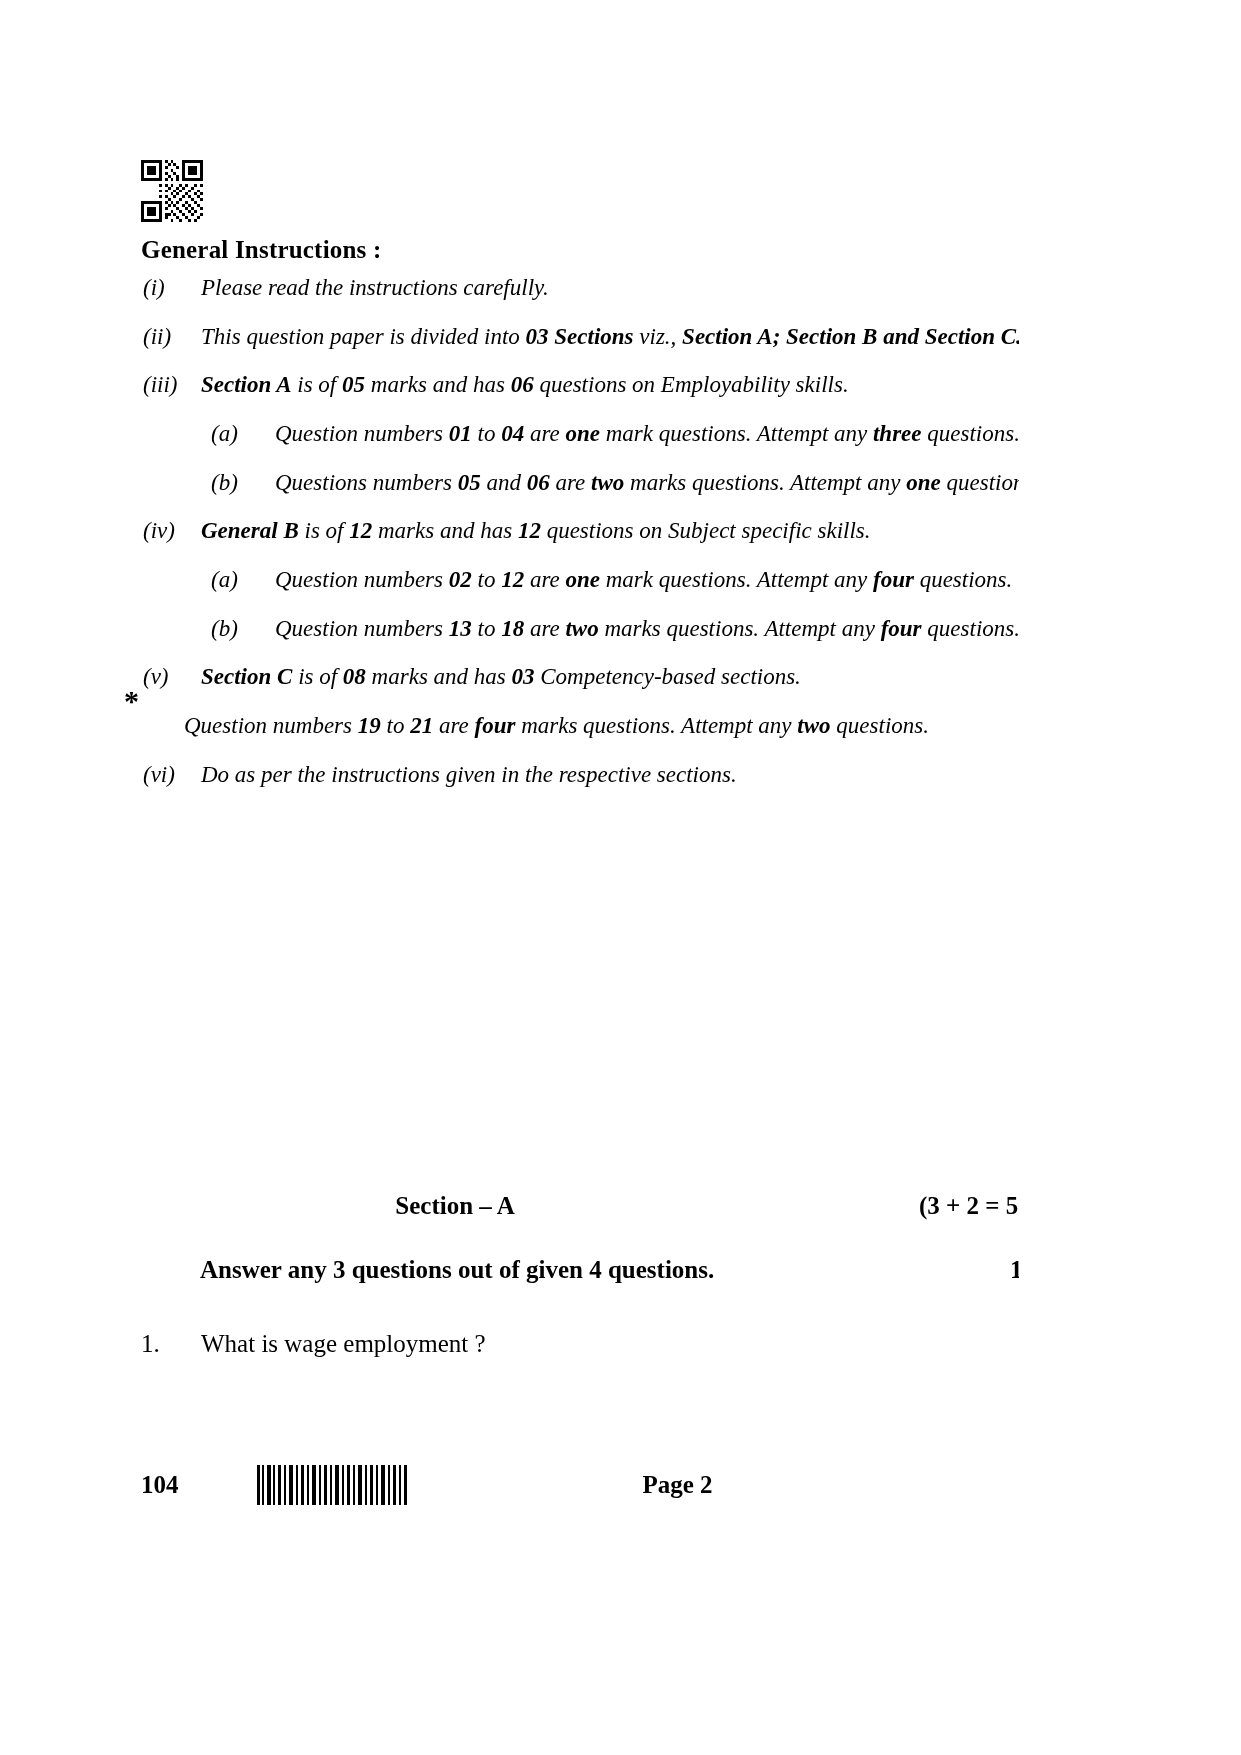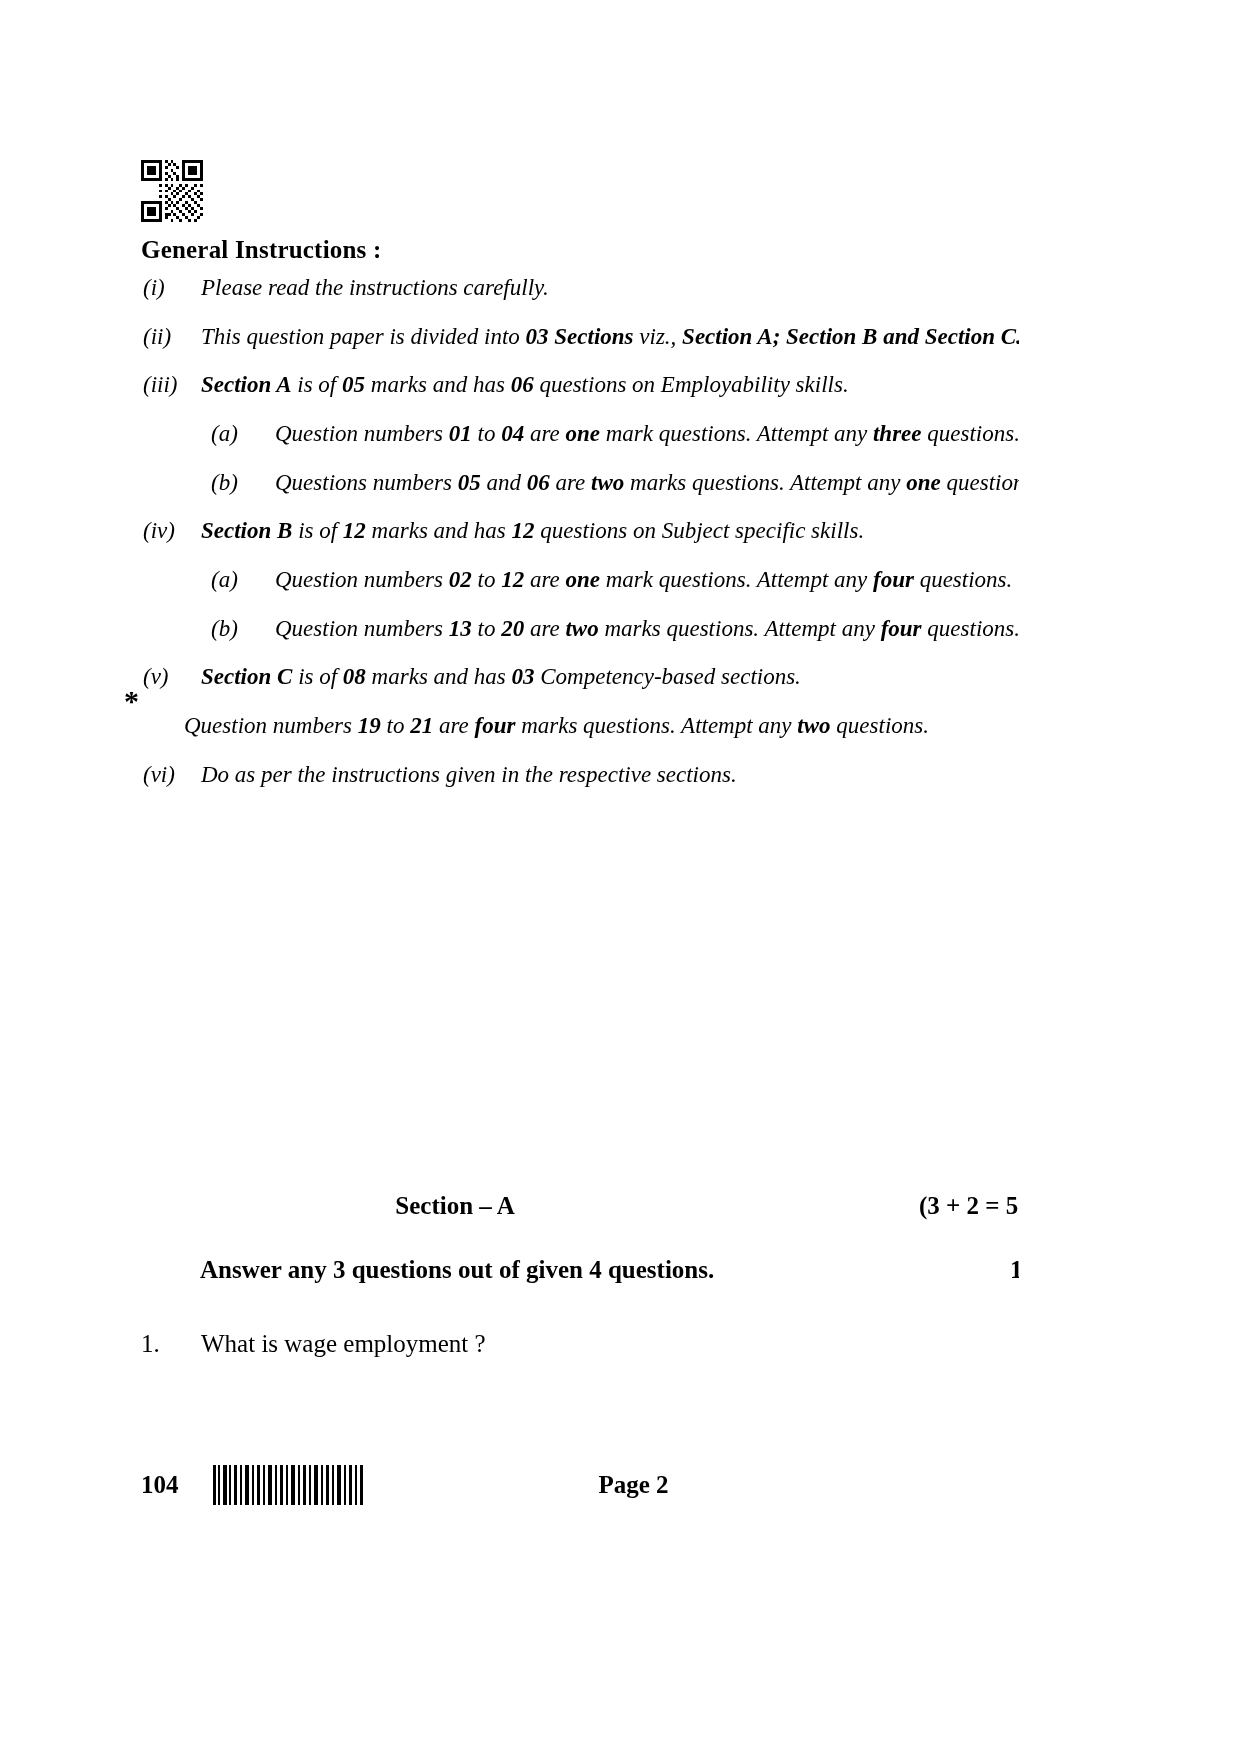--- a/index.html
+++ b/index.html
@@ -171,20 +171,21 @@
   }
 
   
   .footer {
     position: absolute;
     left: 141px;
     top: 1465px;
     width: 960px;
     display: flex;
     align-items: center;
+    gap: 44px;
   }
   .footer-code {
     flex: 0 0 auto;
     font-size: 25px;
     font-weight: bold;
     width: 62px;
   }
   .barcode-wrap {
     flex: 0 0 auto;
     width: 155px;
@@ -332,29 +333,29 @@
       <div class="ins-row sub">
         <div class="ins-marker">(a)</div>
         <div class="ins-text"><span>Question numbers </span><b>01</b><span> to </span><b>04</b><span> are </span><b>one</b><span> mark questions. Attempt any </span><b>three</b><span> questions.</span></div>
       </div>
       <div class="ins-row sub">
         <div class="ins-marker">(b)</div>
         <div class="ins-text"><span>Questions numbers </span><b>05</b><span> and </span><b>06</b><span> are </span><b>two</b><span> marks questions. Attempt any </span><b>one</b><span> question.</span></div>
       </div>
       <div class="ins-row">
         <div class="ins-marker">(iv)</div>
-        <div class="ins-text"><b>Section B</b><span> is of </span><b>12</b><span> marks and has </span><b>12</b><span> questions on Subject specific skills.</span></div>
+        <div class="ins-text"><b>General B</b><span> is of </span><b>12</b><span> marks and has </span><b>12</b><span> questions on Subject specific skills.</span></div>
       </div>
       <div class="ins-row sub">
         <div class="ins-marker">(a)</div>
         <div class="ins-text"><span>Question numbers </span><b>02</b><span> to </span><b>12</b><span> are </span><b>one</b><span> mark questions. Attempt any </span><b>four</b><span> questions.</span></div>
       </div>
       <div class="ins-row sub">
         <div class="ins-marker">(b)</div>
-        <div class="ins-text"><span>Question numbers </span><b>13</b><span> to </span><b>20</b><span> are </span><b>two</b><span> marks questions. Attempt any </span><b>four</b><span> questions.</span></div>
+        <div class="ins-text"><span>Question numbers </span><b>13</b><span> to </span><b>18</b><span> are </span><b>two</b><span> marks questions. Attempt any </span><b>four</b><span> questions.</span></div>
       </div>
       <div class="ins-row">
         <div class="ins-marker">(v)</div>
         <div class="ins-text"><b>Section C</b><span> is of </span><b>08</b><span> marks and has </span><b>03</b><span> Competency-based sections.</span></div>
       </div>
       <div class="cont-para"><span>Question numbers </span><b>19</b><span> to </span><b>21</b><span> are </span><b>four</b><span> marks questions. Attempt any </span><b>two</b><span> questions.</span></div>
       <div class="ins-row">
         <div class="ins-marker">(vi)</div>
         <div class="ins-text"><span>Do as per the instructions given in the respective sections.</span></div>
       </div>

